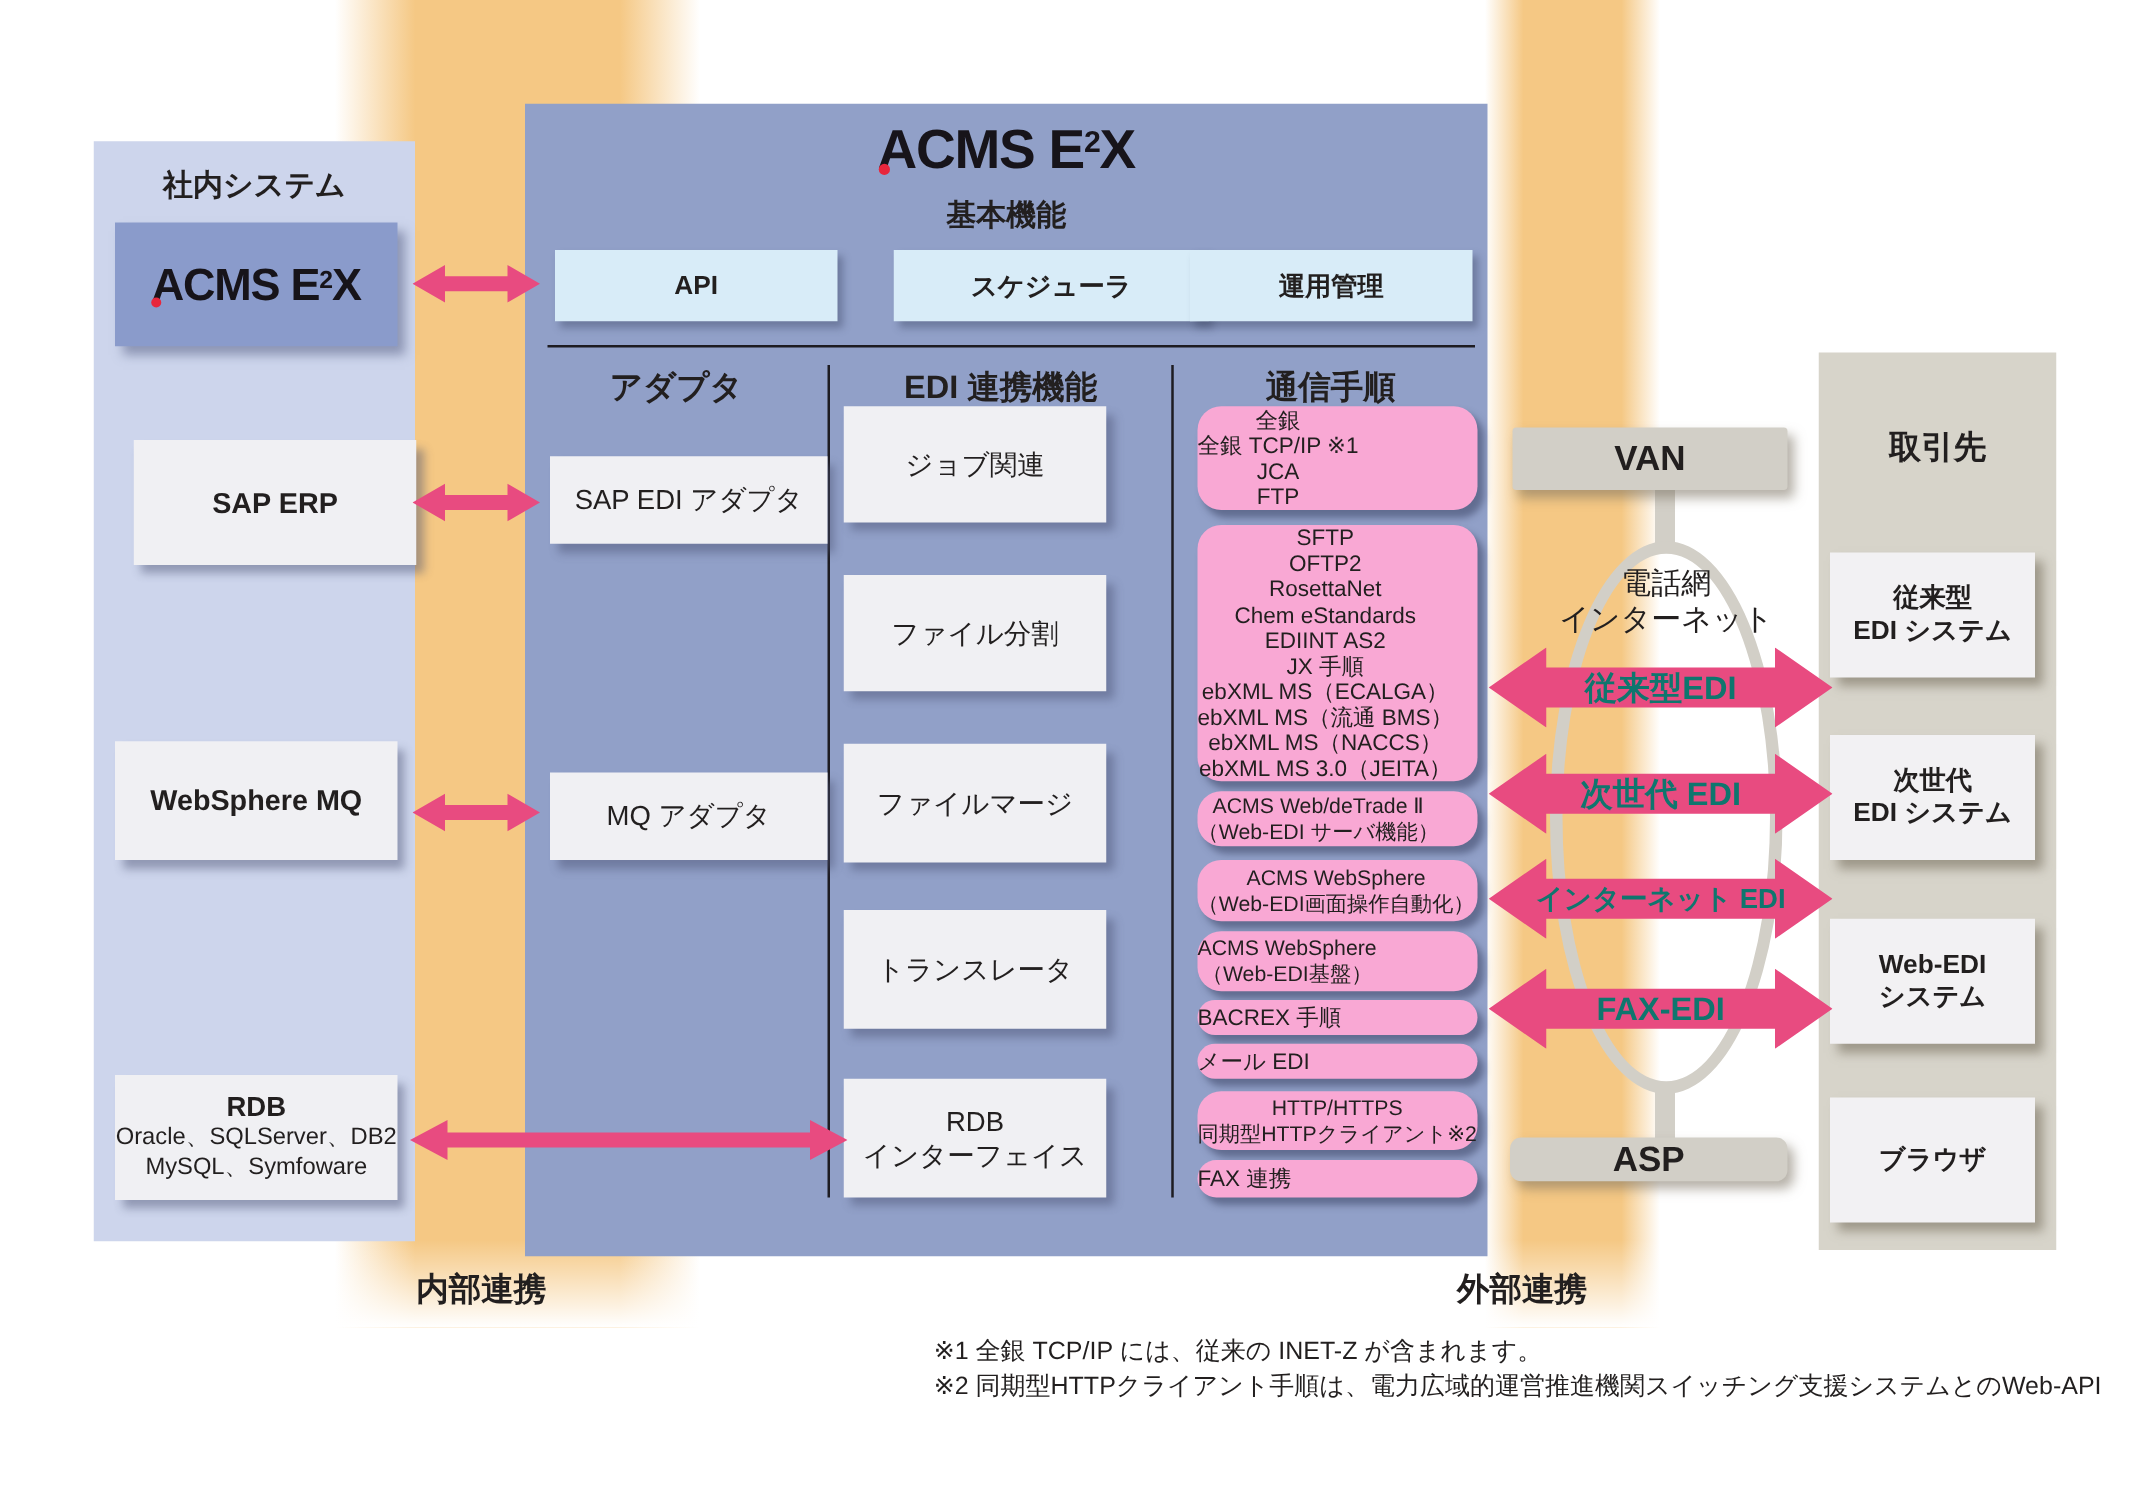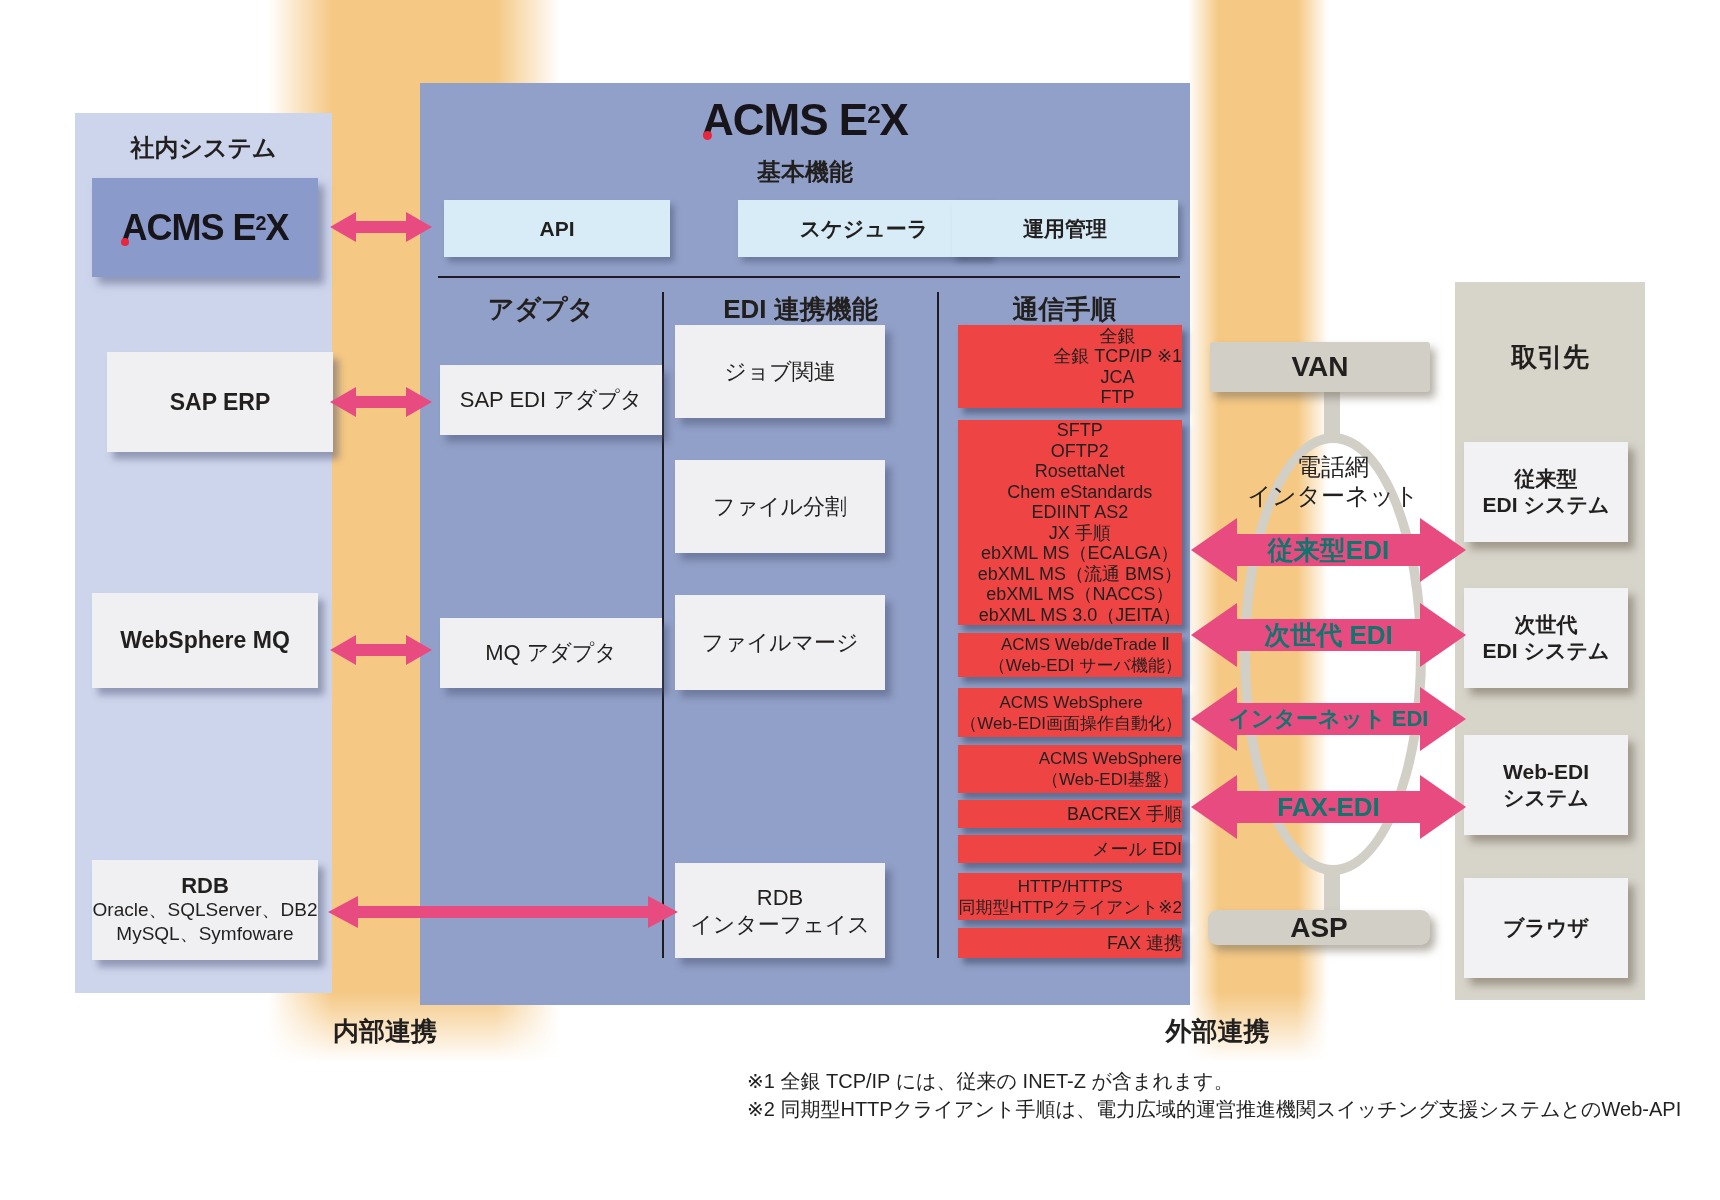--- a/index.html
+++ b/index.html
@@ -15,23 +15,23 @@
   
   .left-col{background:#cdd5ec;z-index:1;}
   .main-panel{background:#91a0c8;z-index:1;}
   .gray-col{background:#d7d4ca;z-index:1;}
   
   .wbox{background:#f0f0f3;box-shadow:6px 7px 7px rgba(70,78,110,.45);
         display:flex;flex-direction:column;align-items:center;justify-content:center;
         text-align:center;z-index:2;}
   .lbbox{background:#d8ecf8;box-shadow:4px 5px 6px rgba(55,65,95,.4);
         display:flex;align-items:center;justify-content:center;font-weight:bold;font-size:21px;z-index:2;}
-  .commbox{background:#ef4444;box-shadow:5px 6px 6px rgba(50,58,90,.5);
-        display:flex;flex-direction:column;align-items:flex-end;justify-content:center;
-        text-align:center;font-size:18px;line-height:20.5px;z-index:2;}
+  .commbox{background:#f9a8d4;box-shadow:5px 6px 6px rgba(50,58,90,.5);
+        display:flex;flex-direction:column;align-items:flex-start;justify-content:center;
+        text-align:center;font-size:18px;line-height:20.5px;z-index:2;border-radius:19px;}
   .graybox{background:#d2cfc7;box-shadow:5px 6px 9px rgba(120,112,95,.55);
         display:flex;align-items:center;justify-content:center;font-weight:bold;font-size:28px;z-index:2;}
   .pbox{background:#f2f1f3;box-shadow:6px 7px 8px rgba(120,112,95,.6);
         display:flex;flex-direction:column;align-items:center;justify-content:center;
         text-align:center;font-weight:bold;font-size:21px;line-height:26px;z-index:2;}
   
   .hdr{font-weight:bold;text-align:center;}
   
   .brand{position:relative;display:inline-block;font-weight:bold;letter-spacing:-1px;color:#17141a;}
   .brand .sup{font-size:.55em;vertical-align:.5em;}
@@ -97,21 +97,21 @@
     <span class="brand" style="font-size:44px;">
       <span>ACMS E</span><span class="sup">2</span><span>X</span>
       <span class="dot" style="left:1px;bottom:5px;width:9px;height:9px;"></span>
     </span>
   </div>
   <div class="abs hdr" style="left:420px;top:156px;width:770px;font-size:24px;z-index:2;">基本機能</div>
 
   <div class="abs lbbox" style="left:444px;top:200px;width:226px;height:57px;">
     <span>API</span>
   </div>
-  <div class="abs lbbox" style="left:738px;top:200px;width:252px;height:57px;justify-content:center;">
+  <div class="abs lbbox" style="left:715px;top:200px;width:252px;height:57px;justify-content:center;">
     <span>スケジューラ</span>
   </div>
   <div class="abs lbbox" style="left:952px;top:200px;width:226px;height:57px;">
     <span>運用管理</span>
   </div>
 
   <div class="abs hline" style="left:438px;top:276px;width:742px;"></div>
   <div class="abs vline" style="left:662px;top:292px;height:666px;"></div>
   <div class="abs vline" style="left:937px;top:292px;height:666px;"></div>
 
@@ -132,20 +132,25 @@
       </div>
   </div>
   <div class="abs wbox" style="left:675px;top:460px;width:210px;height:93px;font-size:22px;">
     <div>
         <div>ファイル分割</div>
       </div>
   </div>
   <div class="abs wbox" style="left:675px;top:595px;width:210px;height:95px;font-size:22px;">
     <div>
         <div>ファイルマージ</div>
+      </div>
+  </div>
+  <div class="abs wbox" style="left:675px;top:728px;width:210px;height:95px;font-size:22px;">
+    <div>
+        <div>トランスレータ</div>
       </div>
   </div>
   <div class="abs wbox" style="left:675px;top:863px;width:210px;height:95px;font-size:22px;line-height:27px;">
     <div>
         <div>RDB</div>
         <div>インターフェイス</div>
       </div>
   </div>
 
   <div class="abs commbox" style="left:958px;top:325px;width:224px;height:83px;">

